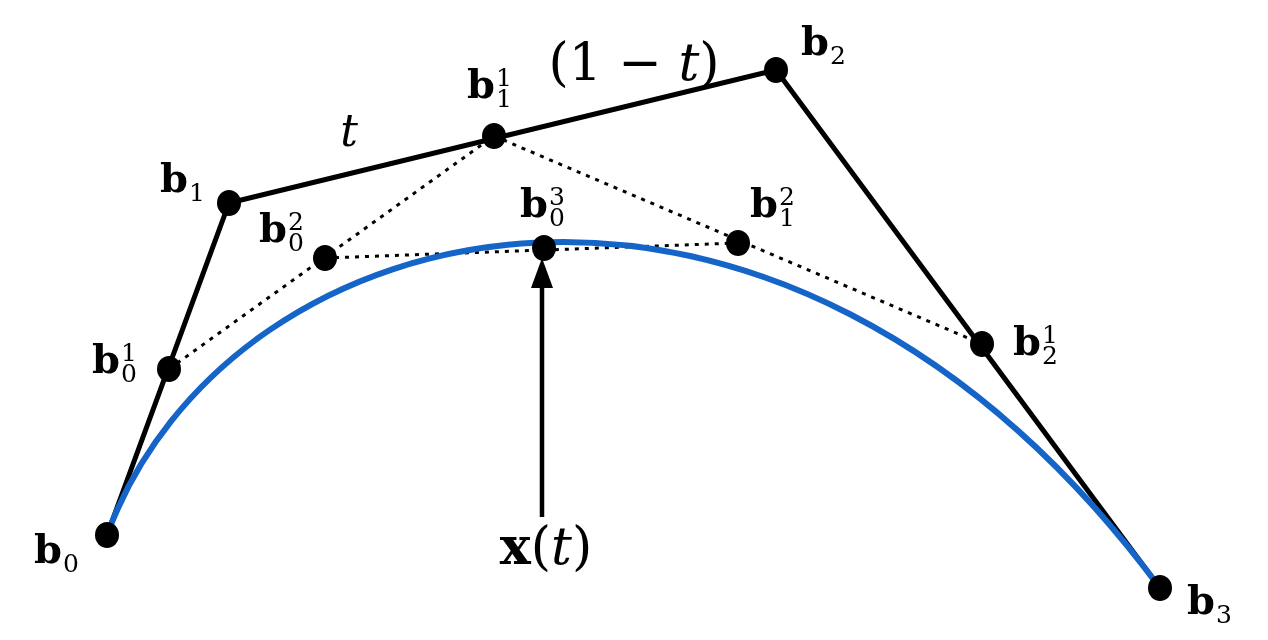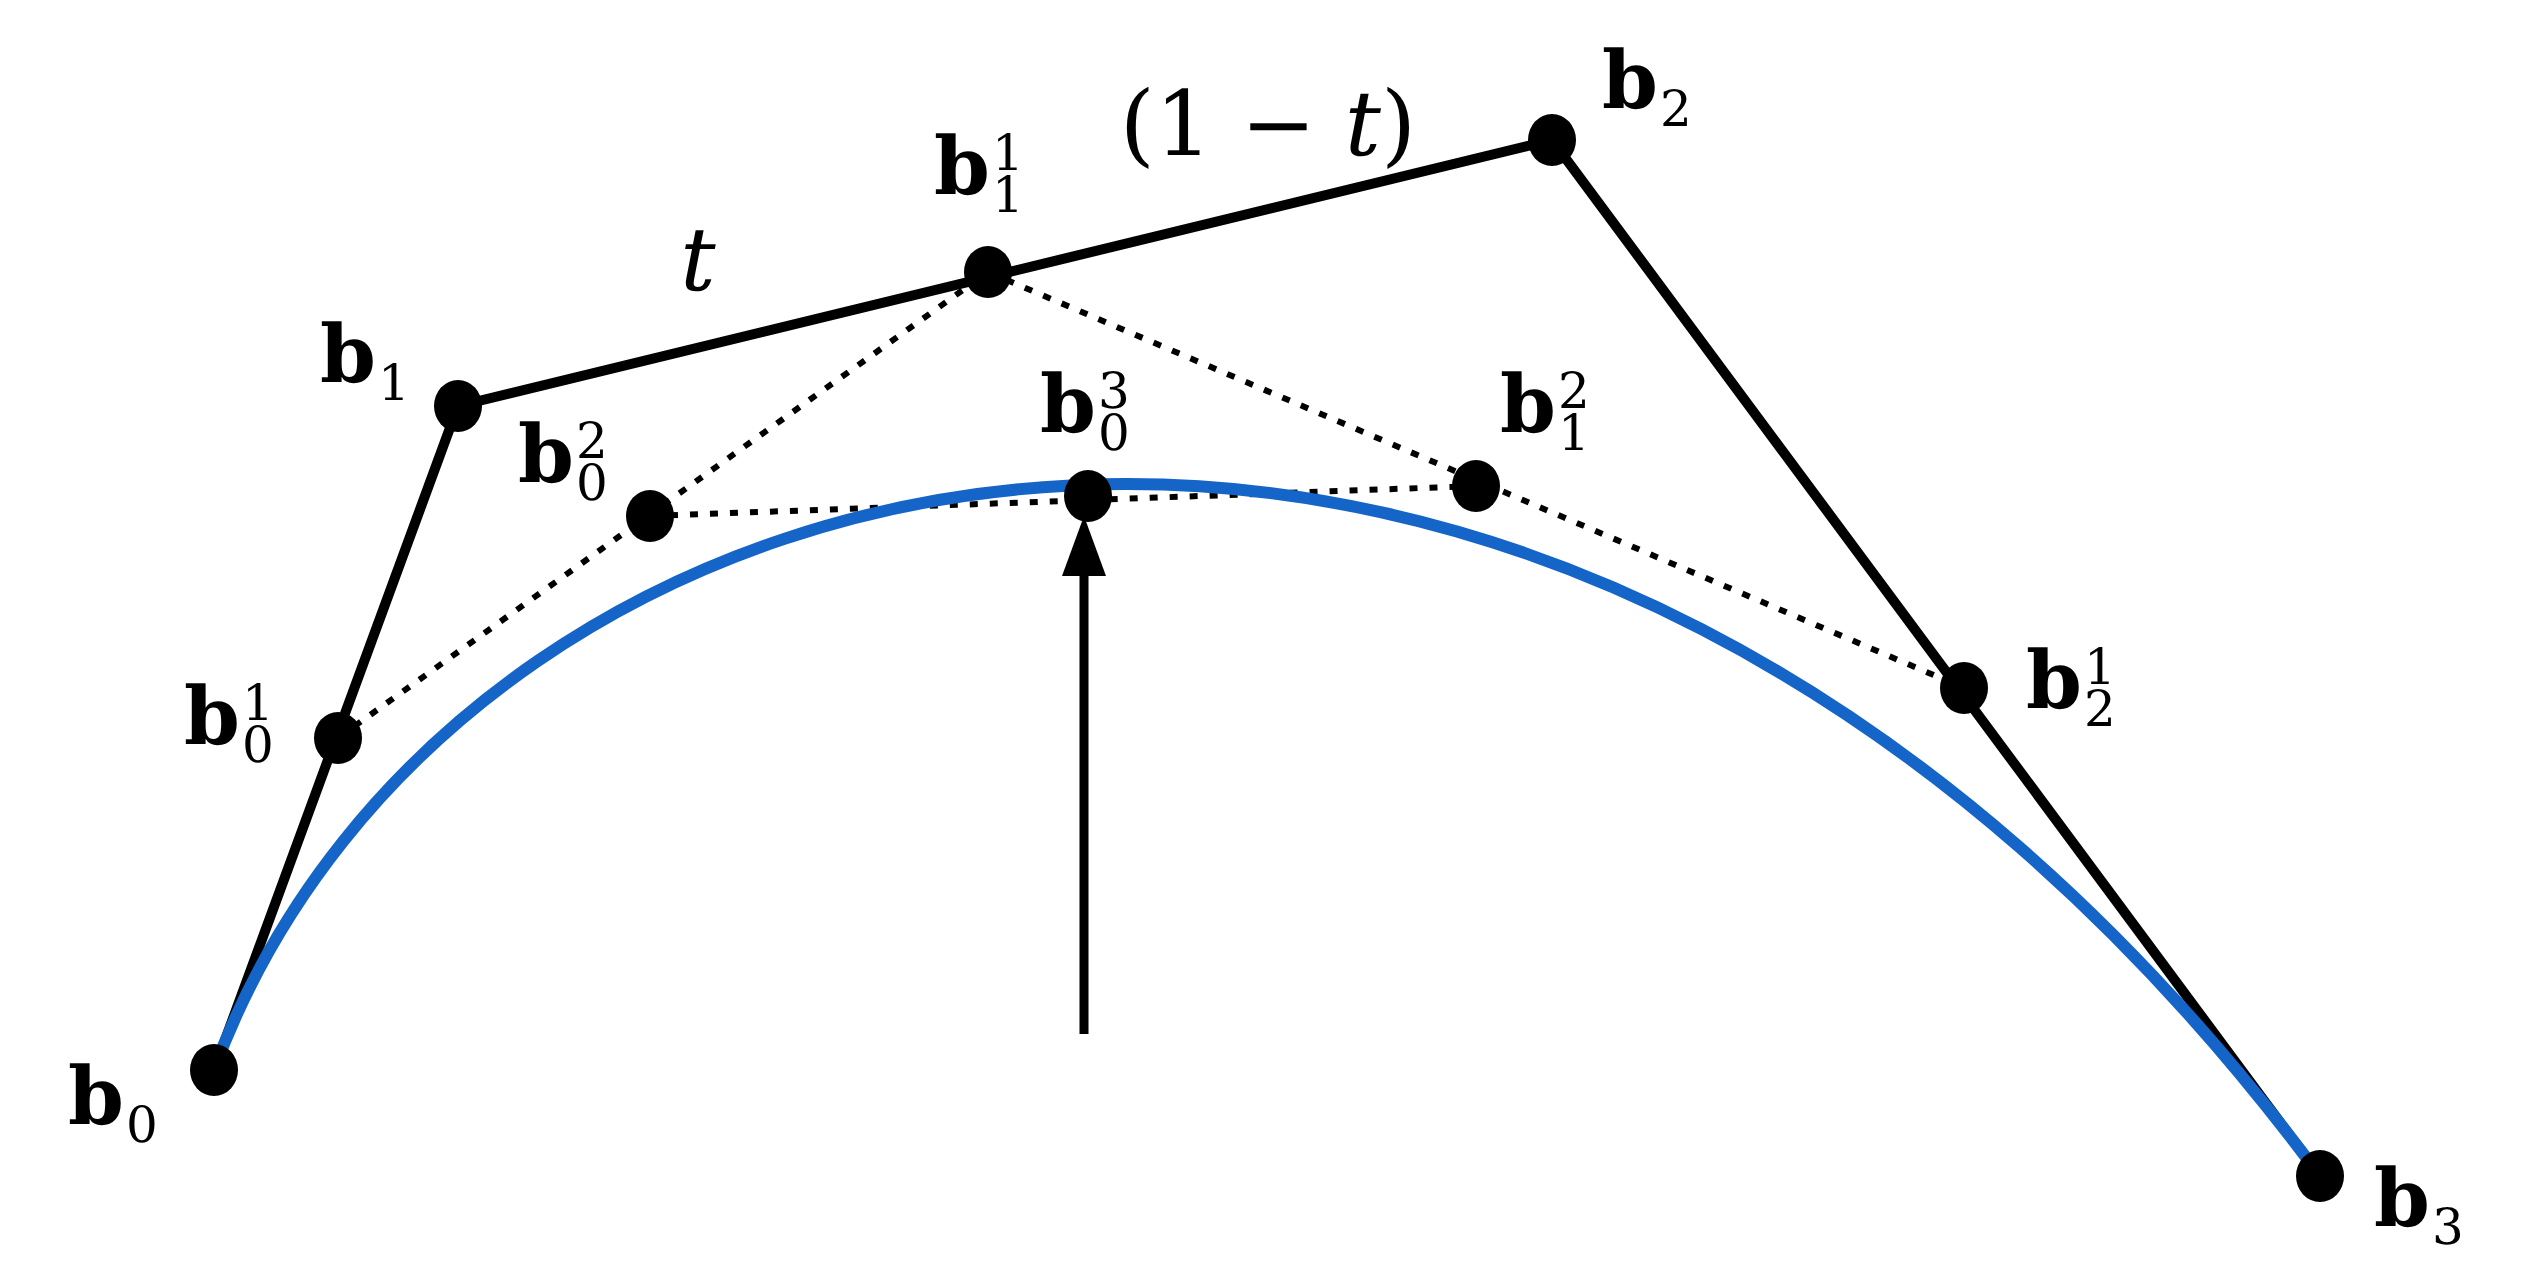--- a/index.html
+++ b/index.html
@@ -11,21 +11,21 @@
        color:#000;line-height:1;}
   .base{font-weight:bold;font-size:40px;}
   .stack{display:inline-block;position:relative;width:17px;height:46px;
          vertical-align:-13px;margin-left:1px;}
   .sup,.sub{position:absolute;left:0;font-size:25px;line-height:1;font-weight:normal;}
   .sup{top:0;}
   .sub{bottom:0;}
   .it{font-style:italic;}
   .rm{font-style:normal;white-space:pre;}
   .it-lg{font-size:44px;font-style:italic;}
-  .rm-lg{font-size:45px;}
+  .rm-lg{font-size:52px;}
   .bx{font-weight:bold;font-style:normal;}
 </style>
 </head>
 <body>
 
 <div class="canvas">
 
   <svg width="1268" height="640" viewBox="0 0 1268 640">
       <line x1="169" y1="369" x2="494" y2="136" stroke="#000000" stroke-width="3" stroke-dasharray="4 6"></line>
       <line x1="494" y1="136" x2="982" y2="344" stroke="#000000" stroke-width="3" stroke-dasharray="4 6"></line>
@@ -65,14 +65,15 @@
   <div class="lbl" style="left: 490px; top: 87px;"><span class="base">b</span><span class="stack"><span class="sup">1</span><span class="sub">1</span></span></div>
 
   <div class="lbl" style="left: 773px; top: 206px;"><span class="base">b</span><span class="stack"><span class="sup">2</span><span class="sub">1</span></span></div>
 
   <div class="lbl" style="left: 1036px; top: 344px;"><span class="base">b</span><span class="stack"><span class="sup">1</span><span class="sub">2</span></span></div>
 
   <div class="lbl it-lg" style="left: 349px; top: 131px;"><span>t</span></div>
 
   <div class="lbl rm-lg" style="left: 634px; top: 62px;"><span class="rm">(1 − </span><span class="it">t</span><span class="rm">)</span></div>
 
+  <div class="lbl rm-lg" style="left: 546px; top: 546px;"><span class="bx">x</span><span class="rm">(</span><span class="it">t</span><span class="rm">)</span></div>
 
 </div>
 
 </body></html>

